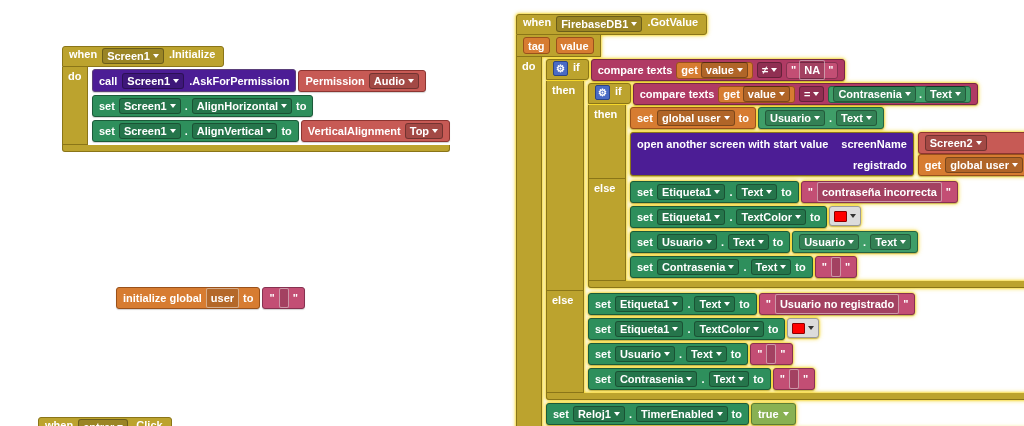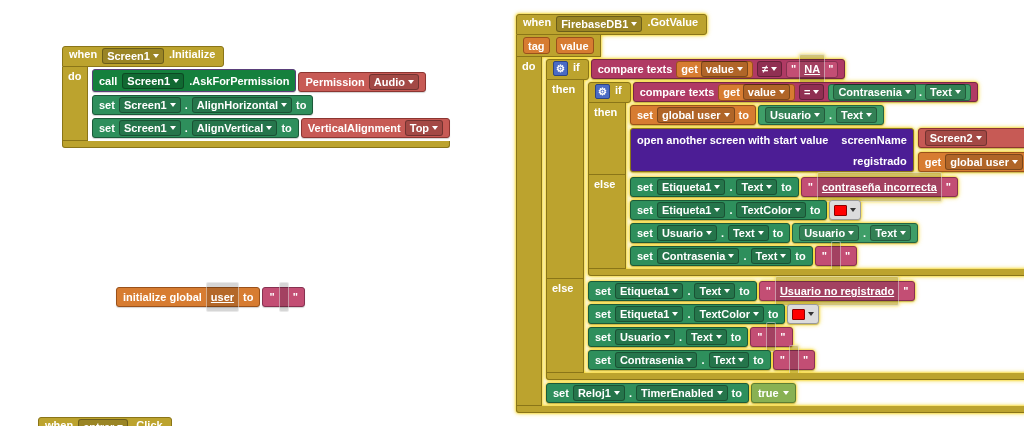--- a/index.html
+++ b/index.html
@@ -4,49 +4,49 @@
 <style>
   * { box-sizing:border-box; margin:0; padding:0; }
   html,body { width:1024px; height:426px; }
   body { font-family:"Liberation Sans", sans-serif; background:#fff; }
   .canvas { position:relative; width:1024px; height:426px; background:#ffffff; overflow:hidden; }
   .abs { position:absolute; }
   i { font-style:normal; }
   b { font-weight:600; }
 
   
-  .blk { display:inline-flex; align-items:center; gap:4px; padding:1px 6px; height:20px;
+  .blk { display:inline-flex; align-items:center; gap:4px; padding:10px 6px; height:20px;
          border-radius:3px; border:1px solid rgba(0,0,0,.35); color:#fff; font-size:11px;
          font-weight:600; white-space:nowrap; box-shadow:0 1px 1px rgba(0,0,0,.18); }
   .blk.inner { height:17px; padding:0 4px; gap:3px; box-shadow:none; }
   .blk2 { display:flex; flex-direction:column; width:fit-content; border-radius:3px;
           border:1px solid rgba(0,0,0,.35); color:#fff; font-size:11px; font-weight:600;
           box-shadow:0 1px 1px rgba(0,0,0,.18); }
   .blk2-row { display:flex; align-items:center; gap:5px; padding:1px 6px; height:21px; white-space:nowrap; }
   .row { display:flex; align-items:flex-start; gap:2px; }
   .row.bottom { align-items:flex-end; }
   .sock-col { display:flex; flex-direction:column; justify-content:space-between; margin-left:2px; align-self:stretch; }
 
   
   .c-gold   { background:#4c1d95; border-color:#8a7518; }
-  .c-purple { background:#15803d; border-color:#5a3f7a; }
+  .c-purple { background:#4c1d95; border-color:#5a3f7a; }
   .c-purple .blk2-row.sub { background:rgba(255,255,255,.18); border-radius:0 0 2px 2px; }
   .c-green  { background:#2e8f5c; border-color:#1b5a39; }
   .c-green2 { background:#3f9e68; border-color:#256342; }
   .c-orange { background:#d77c31; border-color:#99511b; }
   .c-pink   { background:#b03a64; border-color:#762744; }
   .c-pink2  { background:#c34e74; border-color:#863150; }
   .c-red    { background:#c75a55; border-color:#8c3531; }
   .c-logic  { background:#88b153; border-color:#5d7d33; }
   .c-colorblk { background:#dcdcdc; border-color:#9a9a9a; padding:1px 4px; gap:3px; }
 
   .pill { display:inline-flex; align-items:center; gap:3px; height:16px; padding:0 4px;
           border-radius:3px; background:rgba(0,0,0,.18); border:1px solid rgba(0,0,0,.30); }
-  .field { display:inline-flex; align-items:center; height:30px; padding:0 4px; border-radius:2px;
-           background:rgba(0,0,0,.16); border:1px solid rgba(255,255,255,.45);text-decoration:underline; }
+  .field { display:inline-flex; align-items:center; height:20px; padding:0 4px; border-radius:2px;
+           background:rgba(0,0,0,.16); border:1px solid rgba(255,255,255,.45); }
   .field.empty { min-width:9px; }
   .dd { width:0; height:0; border-left:3px solid transparent; border-right:3px solid transparent;
         border-top:4px solid #fff; flex:0 0 auto; }
   .dd.dark { border-top-color:#333; }
   .gear { display:inline-flex; align-items:center; justify-content:center; width:15px; height:15px;
           background:#4a6bc5; border:1px solid #2c4487; border-radius:2px; color:#fff; font-size:10px; line-height:1; }
   .swatch { display:inline-block; width:13px; height:11px; background:#ff0000; border:1px solid #8a0000; border-radius:1px; }
   .q { color:#fff; }
 
   

